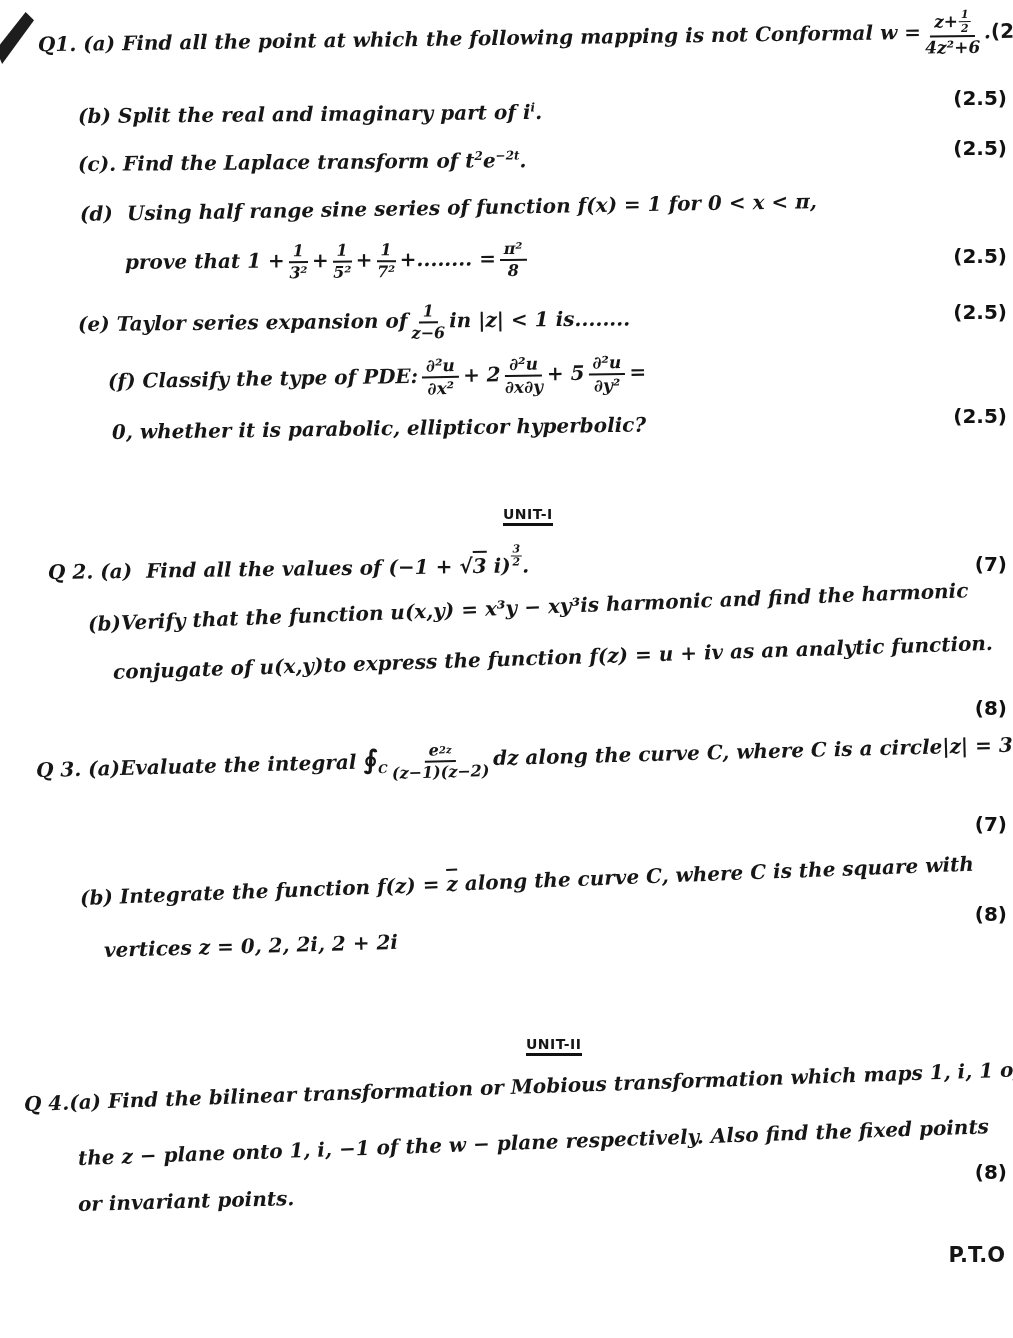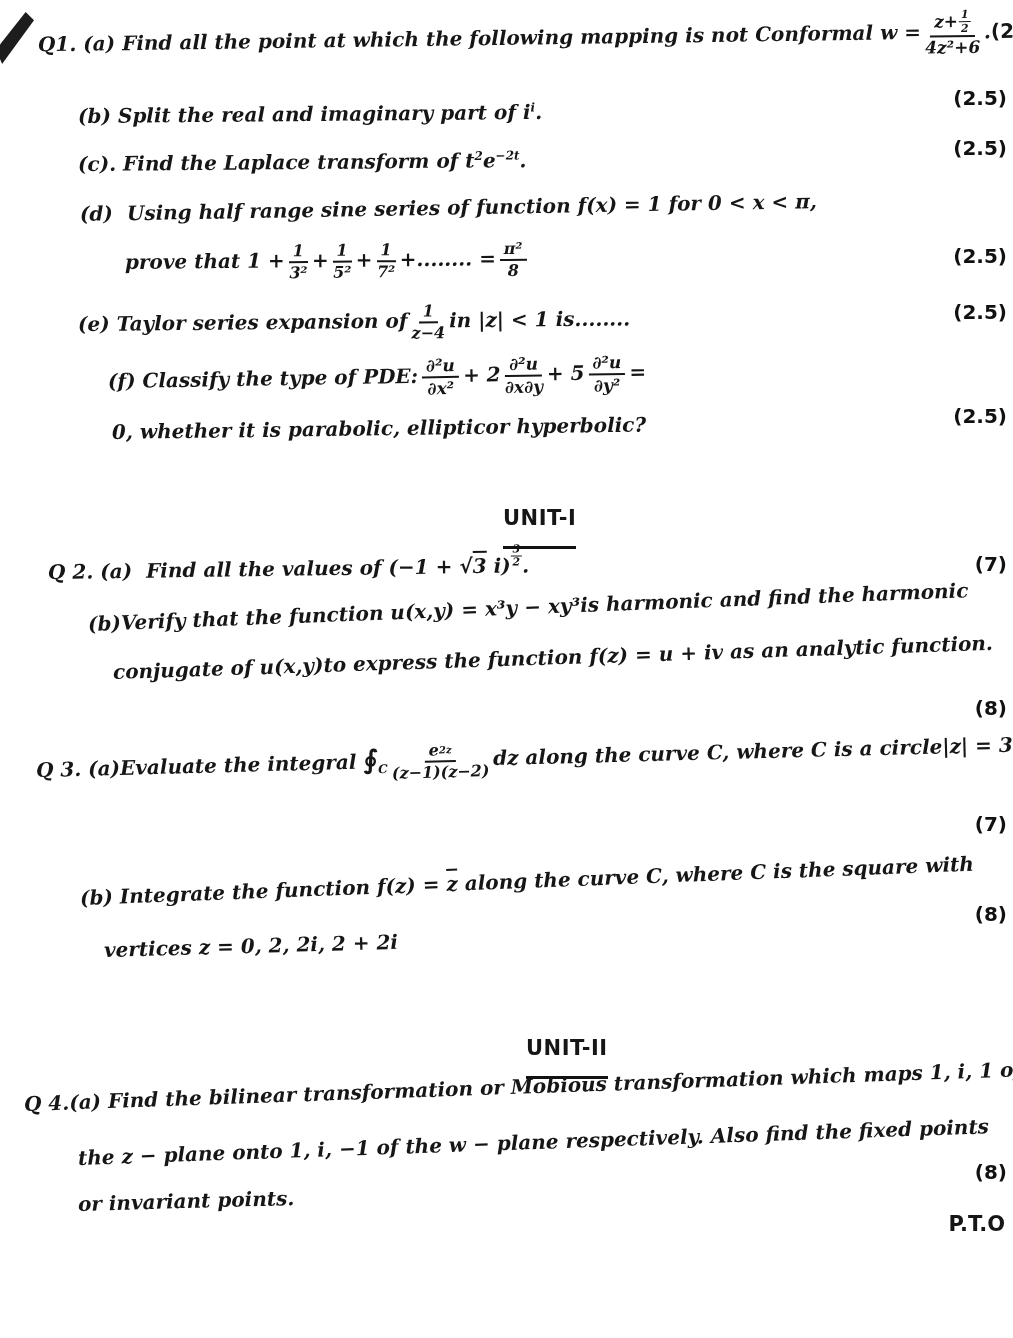--- a/index.html
+++ b/index.html
@@ -17,21 +17,21 @@
   .supfrac{display:inline-flex;flex-direction:column;align-items:center;font-size:11px;line-height:1;
            vertical-align:top;transform:translateY(-10px);}
   .supfrac .num{border-bottom:1.5px solid #161616;padding:0 2px 1px;}
   sup{font-size:12px;line-height:0;}
   sub{font-size:12px;line-height:0;}
   .ovl{border-top:2px solid #161616;line-height:1;padding-top:1px;}
   .marks{position:absolute;right:6px;font-family:"DejaVu Sans",sans-serif;font-weight:bold;
          font-style:normal;font-size:20px;color:#111;}
   .marks-inline{font-family:"DejaVu Sans",sans-serif;font-weight:bold;font-style:normal;font-size:20px;}
   .unit{position:absolute;font-family:"DejaVu Sans",sans-serif;font-weight:bold;font-style:normal;
-        font-size:21px;letter-spacing:.5px;border-bottom:3px solid #111;padding-bottom:16px;}
+        font-size:14px;letter-spacing:.5px;border-bottom:3px solid #111;padding-bottom:1px;}
   .pto{position:absolute;right:8px;font-family:"DejaVu Sans",sans-serif;font-weight:bold;
        font-style:normal;font-size:21px;}
   .corner-mark{position:absolute;left:-4px;top:12px;width:38px;height:52px;background:#1d1d1d;
                clip-path:polygon(0% 72%,78% 0%,100% 16%,16% 100%);}
   .sym{font-family:"DejaVu Sans",sans-serif;font-style:italic;}
 </style>
 </head>
 <body>
 
 <div id="page">
@@ -85,21 +85,21 @@
         <span class="num">π²</span>
         <span class="den">8</span>
       </span>
   </div>
 
   <div class="marks" style="top:300px;">(2.5)</div>
   <div class="line" style="top:306px;left:78px;transform:rotate(-0.6deg);">
     <span>(e)</span>
     <span>Taylor series expansion of</span><span class="frac">
         <span class="num">1</span>
-        <span class="den">z−4</span>
+        <span class="den">z−6</span>
       </span><span>in |z| &lt; 1 is........</span>
   </div>
 
   <div class="marks" style="top:404px;">(2.5)</div>
   <div class="line" style="top:362px;left:108px;transform:rotate(-1deg);">
     <span>(f)</span>
     <span>Classify the type of PDE:</span><span class="frac big">
         <span class="num">∂²u</span>
         <span class="den">∂x²</span>
       </span><span>+ 2</span><span class="frac big">
@@ -164,15 +164,15 @@
     <span>Q 4.(a) Find the bilinear transformation or Mobious transformation which maps 1, i, 1 of</span>
   </div>
   <div class="line" style="top:1146px;left:78px;transform:rotate(-2deg);">
     <span>the z − plane onto 1, i, −1 of the w − plane respectively. Also find the fixed points</span>
   </div>
   <div class="marks" style="top:1160px;">(8)</div>
   <div class="line" style="top:1192px;left:78px;transform:rotate(-1.6deg);">
     <span>or invariant points.</span>
   </div>
 
-  <div class="pto" style="top:1212px;">P.T.O</div>
+  <div class="pto" style="top:1243px;">P.T.O</div>
 
 </div>
 
 </body></html>

